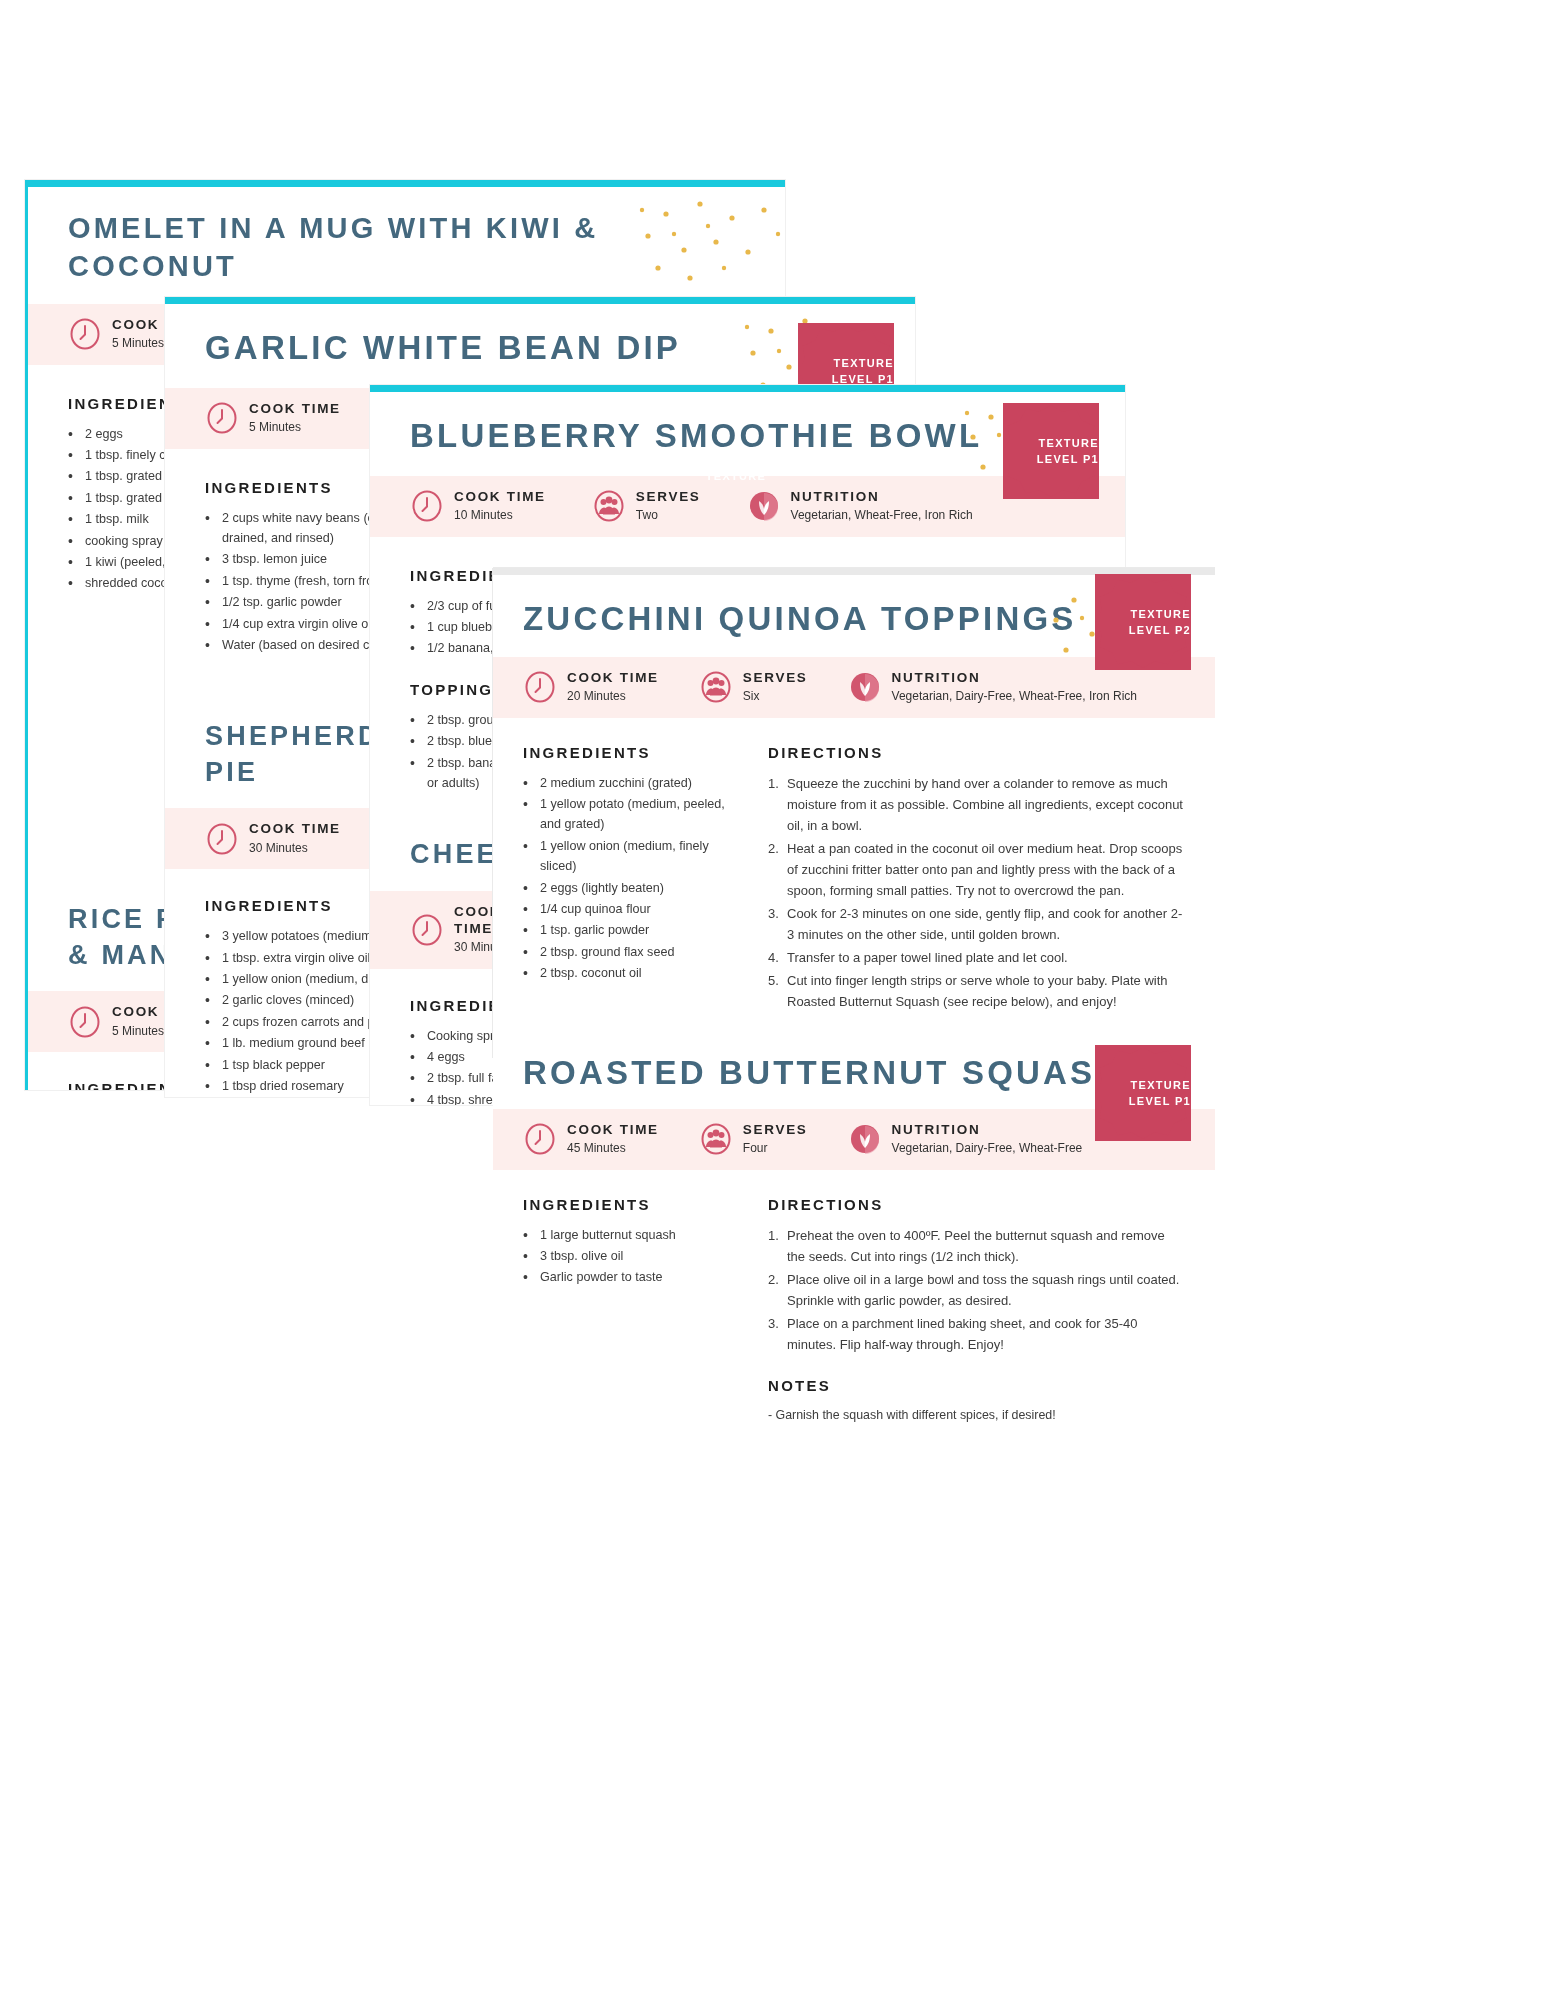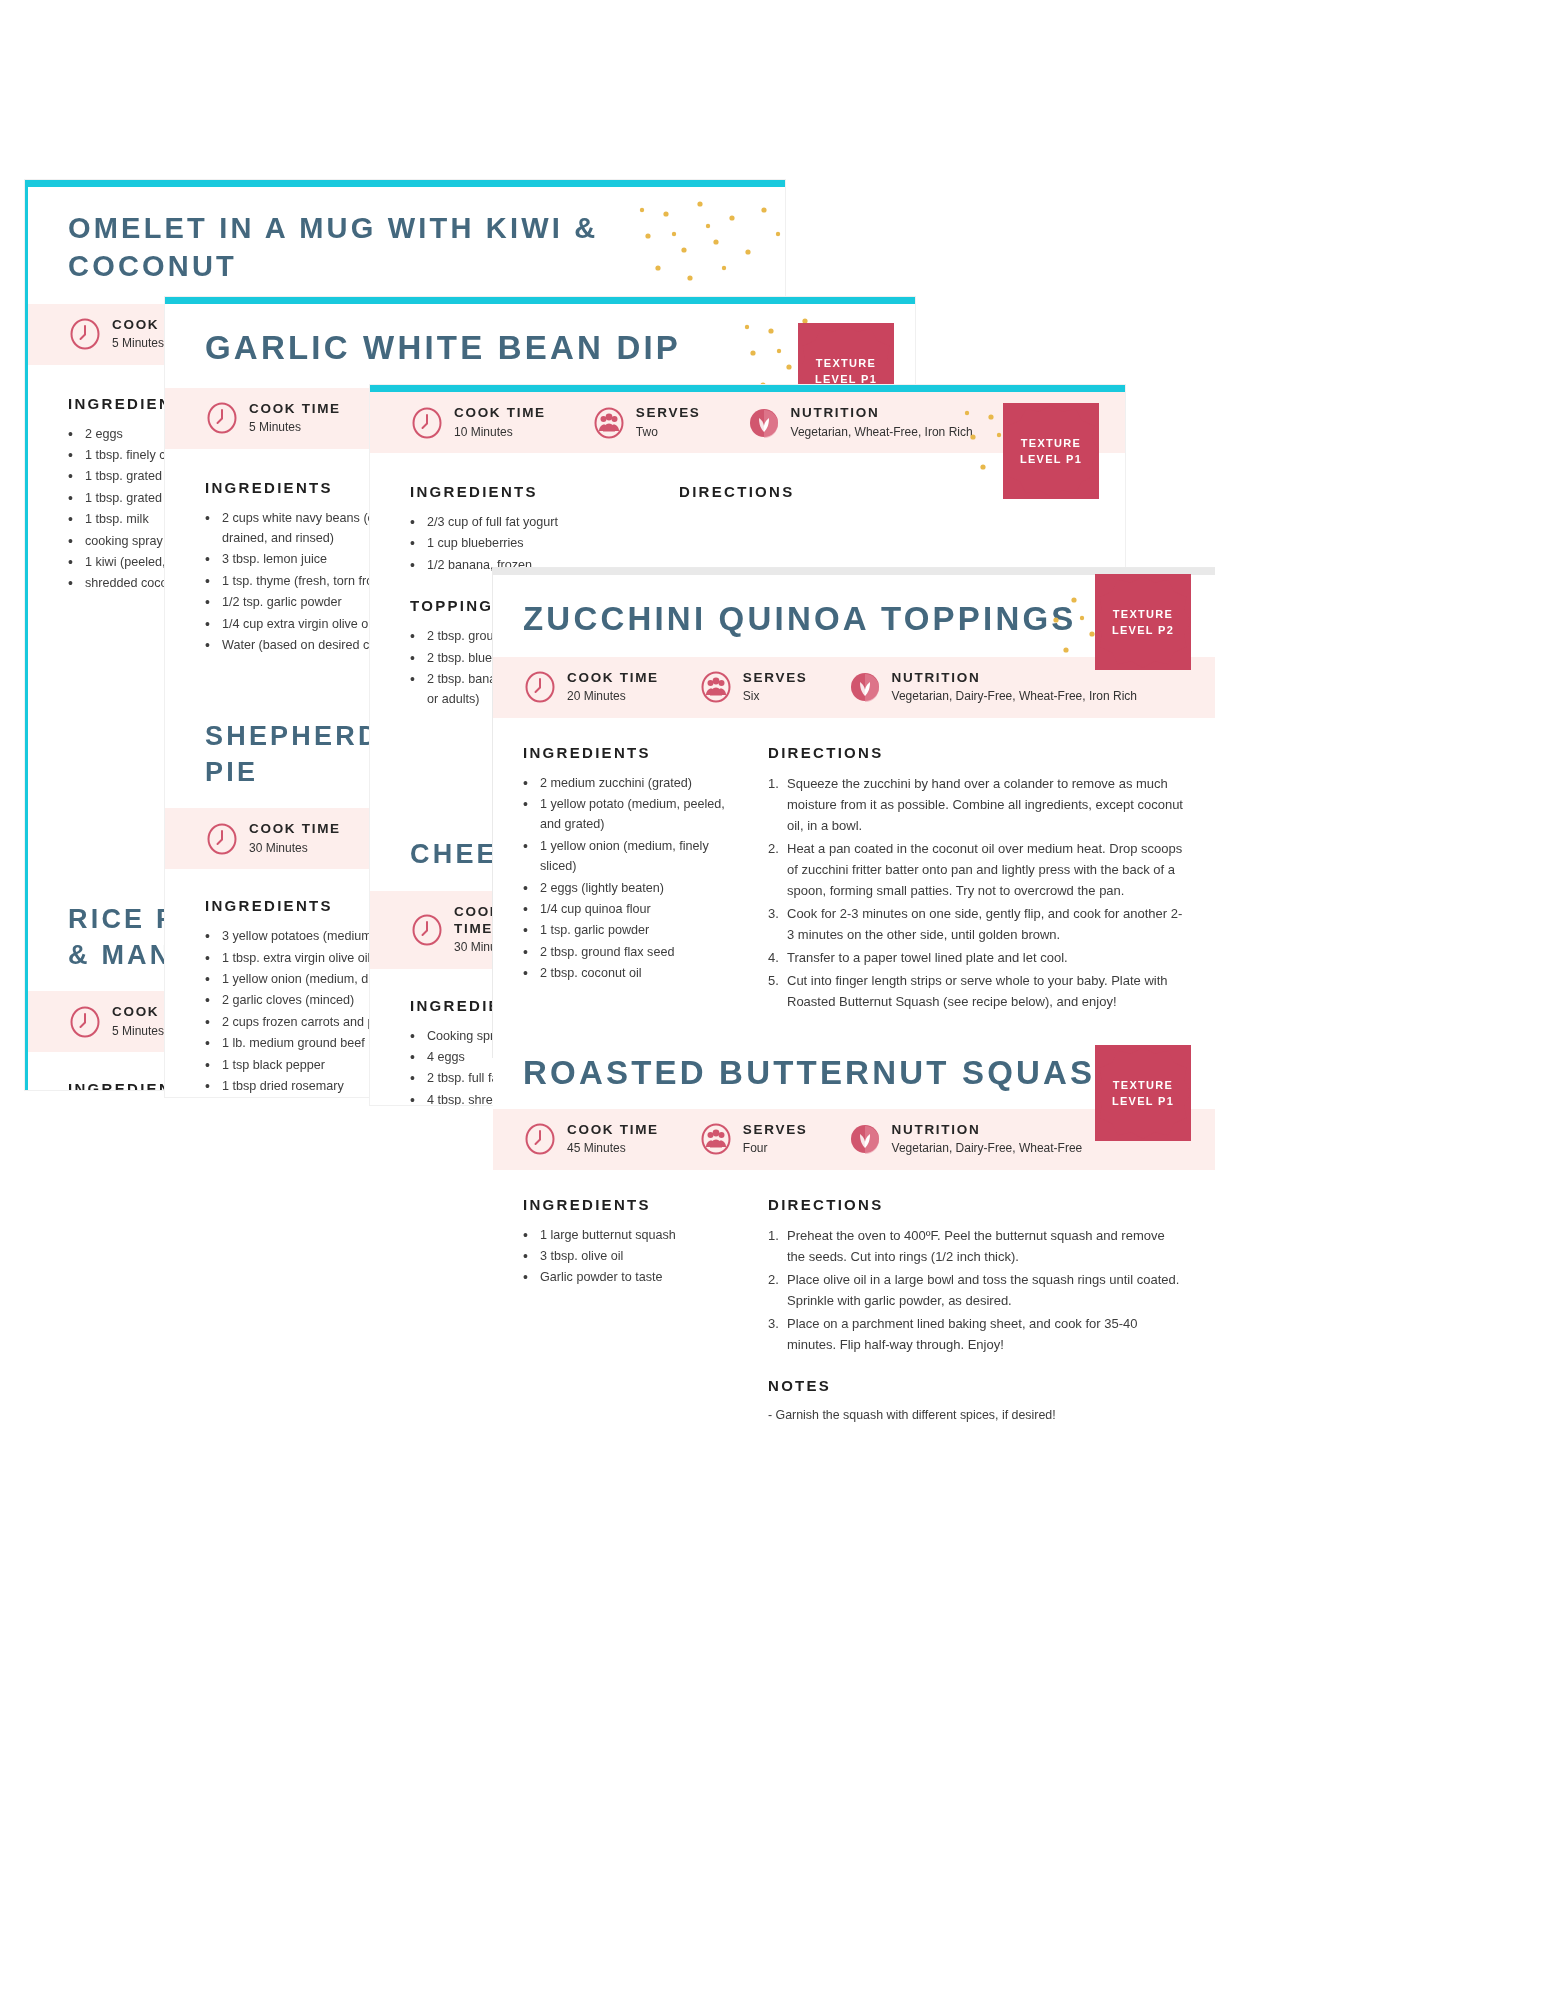--- a/index.html
+++ b/index.html
@@ -79,21 +79,21 @@
     content: counter(d) "."; position: absolute; left: 0; top: 0;
     color: #3d3d3d;
   }
   .notes-lines { font-size: 12.4px; line-height: 1.5; color: #3d3d3d; }
 
   
   .badge {
     position: absolute;
     width: 96px; height: 96px;
     display: flex; align-items: center; justify-content: center;
-    text-align: center;
+    text-align: right;
   }
   .badge .blob {
     position: absolute; inset: 0;
     background: #c9445e;
   }
   .badge .btxt {
     position: relative; z-index: 2;
     color: #fff; font-size: 11px; font-weight: bold;
     letter-spacing: 1.3px; line-height: 1.5;
   }
@@ -306,20 +306,21 @@
             <li>1 tbsp dried rosemary</li>
 
           </ul>
         </div>
       </div>
     </div>
   </div>
 
   <div class="card" id="card-blue">
     <div class="card-topbar"></div>
+    <div class="card-title t-lg">BLUEBERRY SMOOTHIE BOWL</div>
 
     <svg class="confetti" style="left:585px;top:12px" width="160" height="100" viewBox="0 0 160 100">
       <g fill="#e8b84b">
         <circle cx="18" cy="40" r="2.6"></circle>
           <circle cx="36" cy="20" r="2.6"></circle>
           <circle cx="54" cy="54" r="2.6"></circle>
         <circle cx="70" cy="10" r="2.6"></circle>
           <circle cx="86" cy="46" r="2.6"></circle>
           <circle cx="102" cy="24" r="2.6"></circle>
         <circle cx="28" cy="70" r="2.6"></circle>

